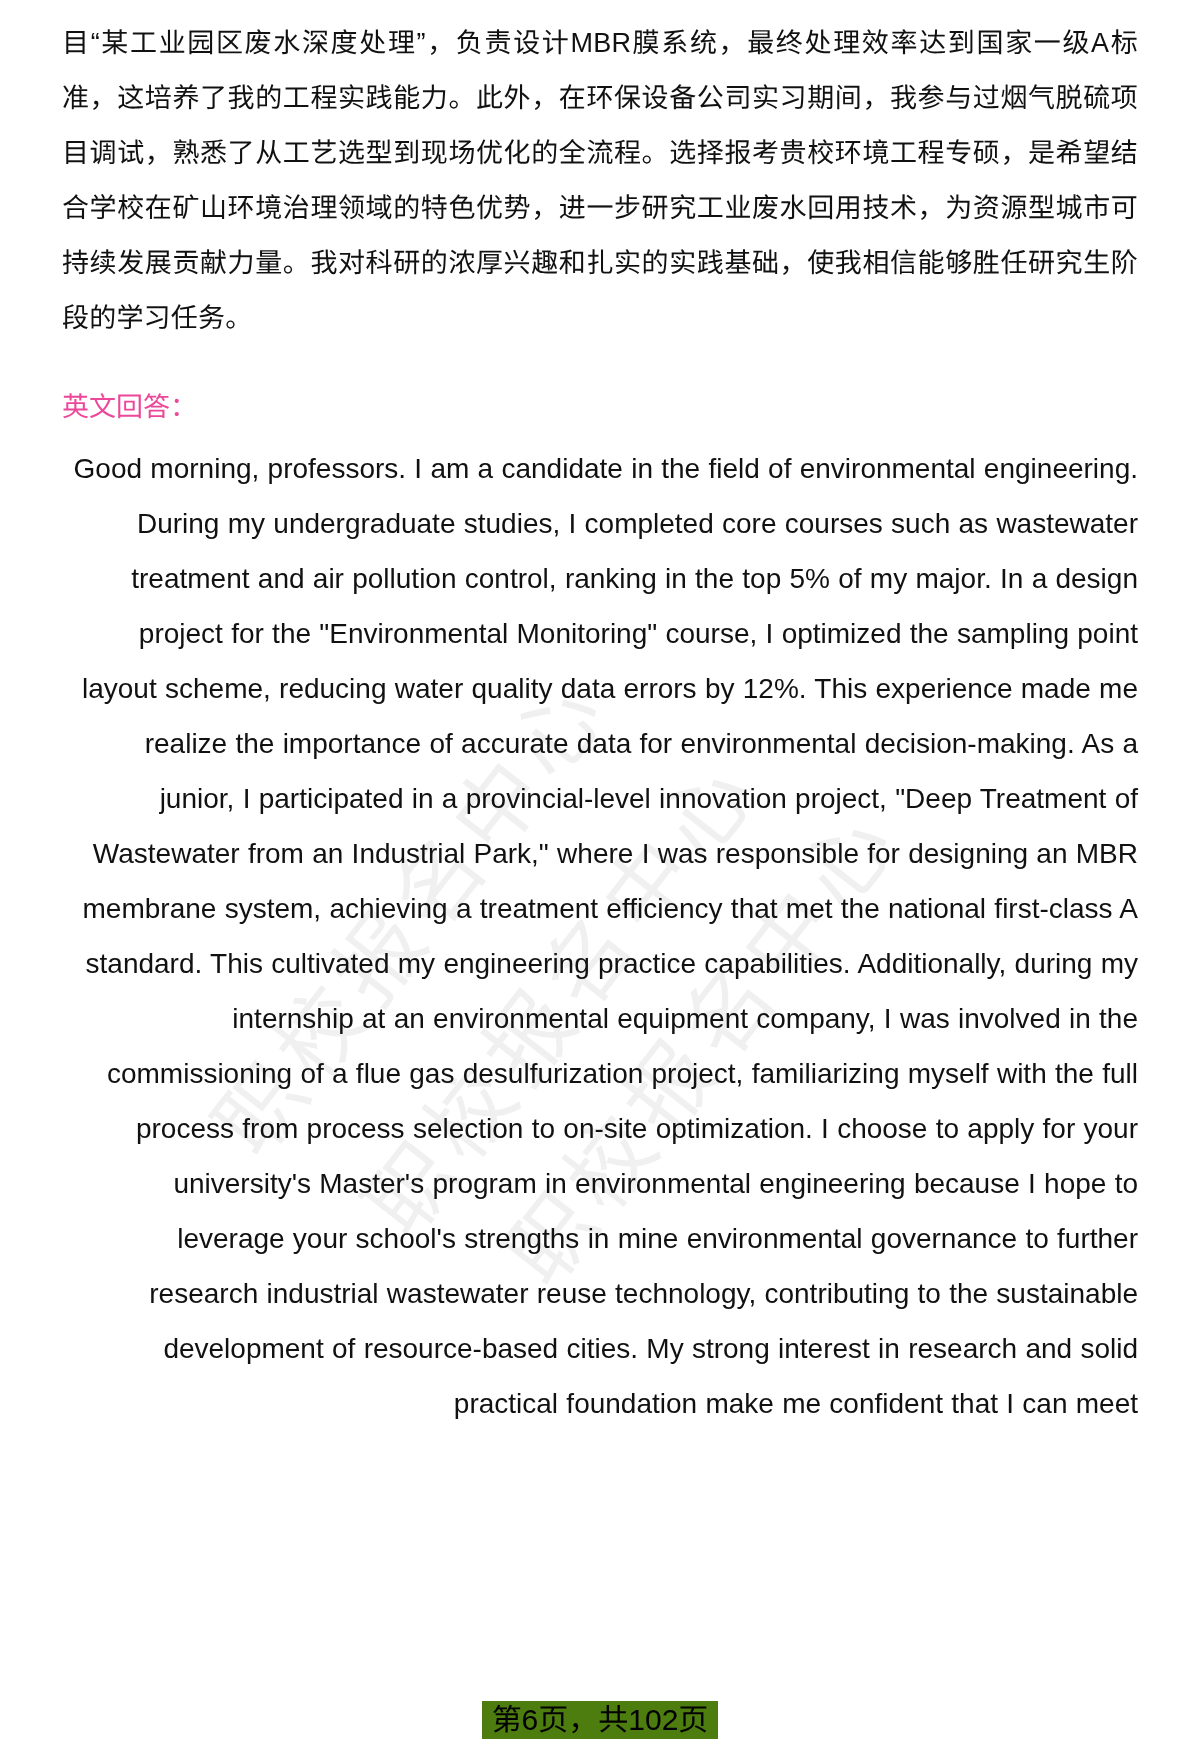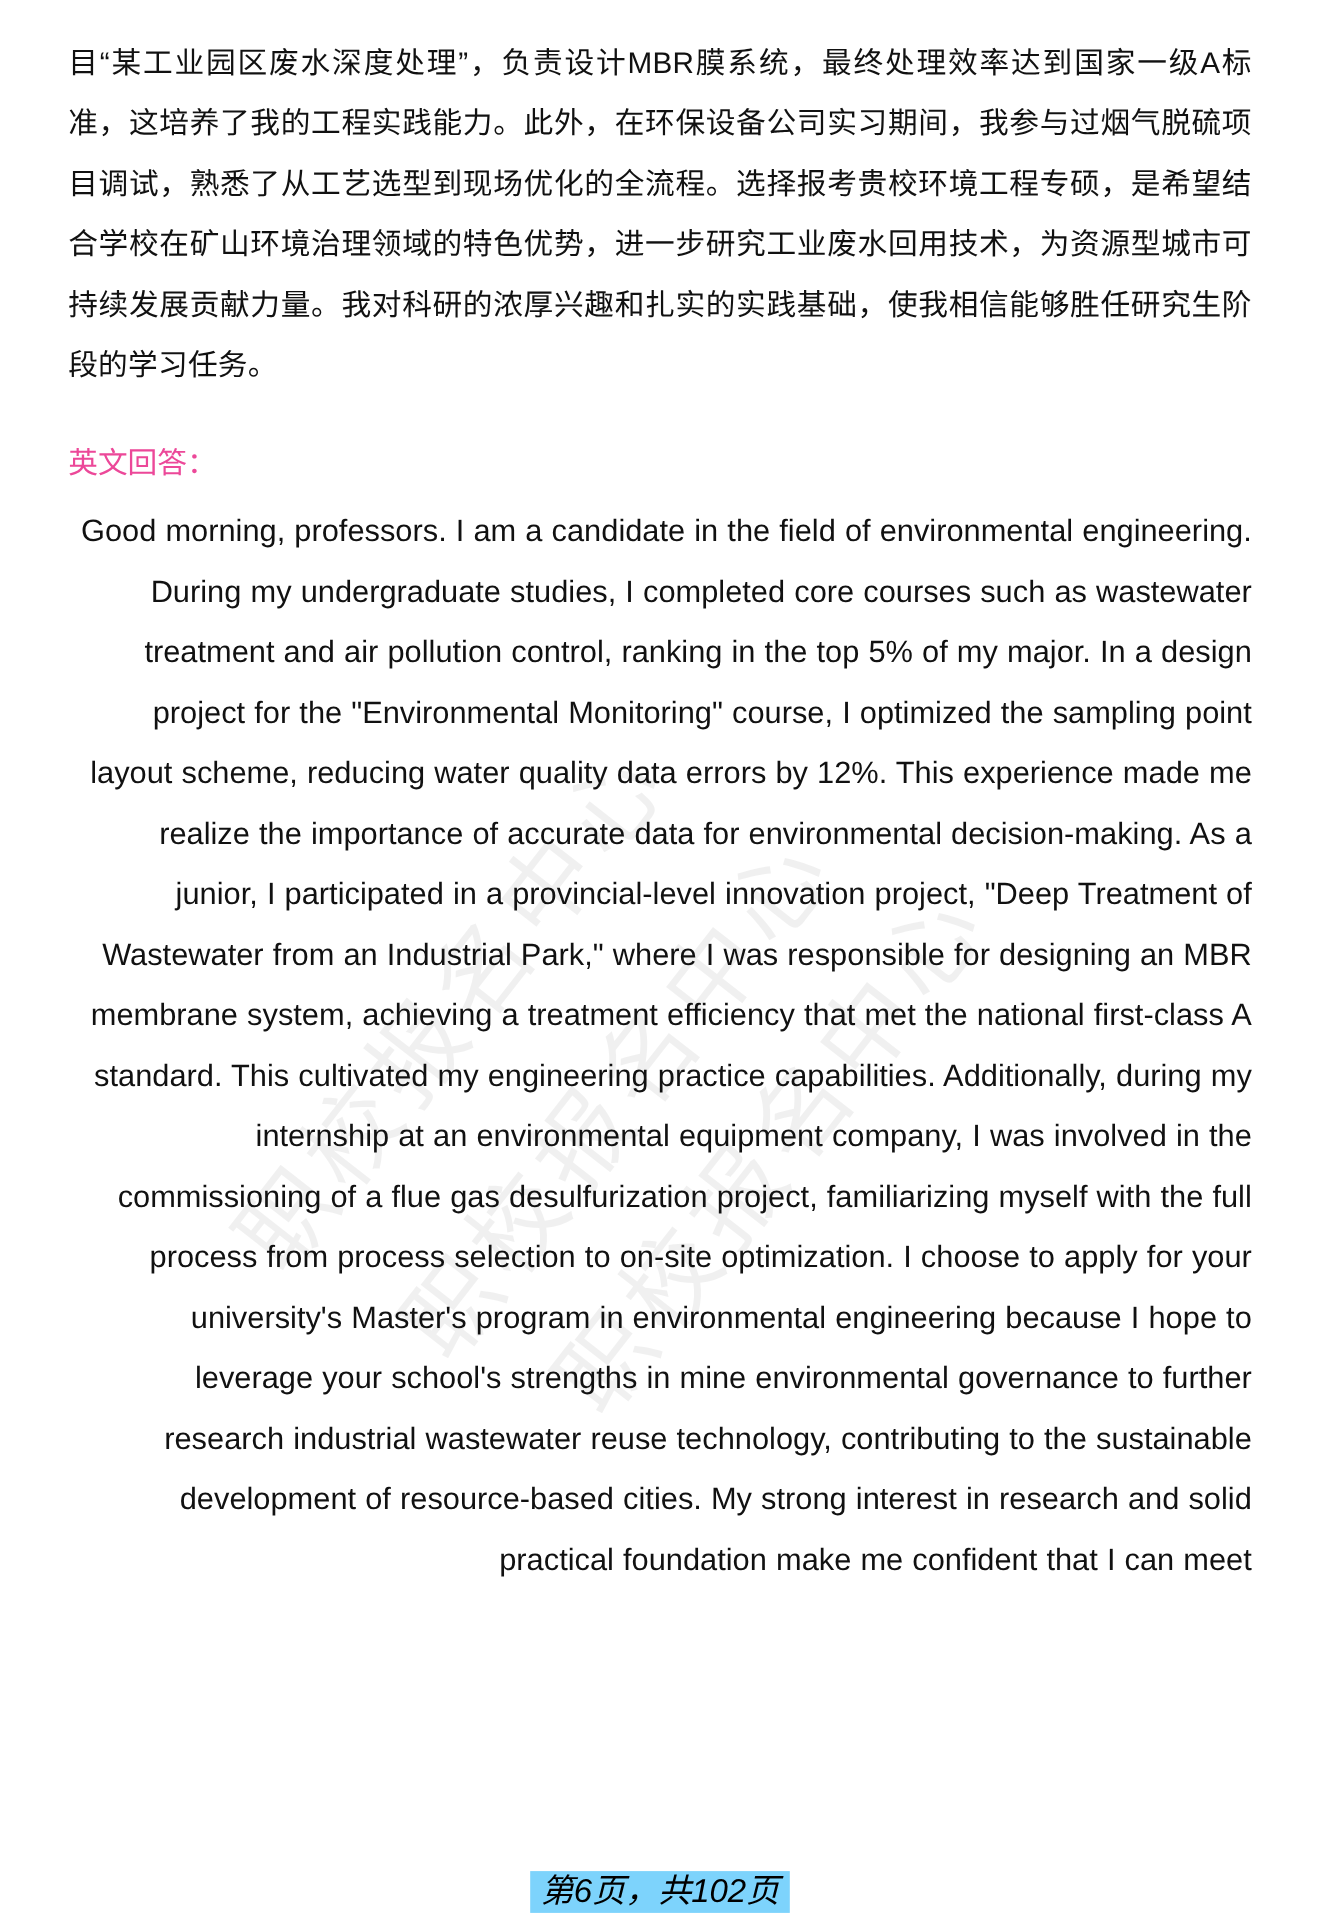--- a/index.html
+++ b/index.html
@@ -36,21 +36,21 @@
     transform-origin: 0 0;
   }
   .wm-a { left: 180px; top: 1100px; transform: rotate(-52deg); }
   .wm-b { left: 330px; top: 1180px; transform: rotate(-52deg); }
   .wm-c { left: 470px; top: 1230px; transform: rotate(-52deg); }
 
   
   .content {
     position: relative;
     z-index: 2;
-    padding: 30px 62px 0 62px;
+    padding: 16px 62px 0 62px;
     box-sizing: border-box;
   }
 
   .para-cn {
     font-family: "Liberation Sans", "DejaVu Sans", sans-serif;
     font-size: 27px;
     line-height: 55px;
     color: #111111;
     margin: 0;
     text-align: justify;
@@ -82,25 +82,24 @@
     left: 0;
     right: 0;
     bottom: 16px;
     text-align: center;
     z-index: 3;
   }
   .footer-text {
     font-family: "Liberation Sans", "DejaVu Sans", sans-serif;
     font-size: 30px;
     color: #000000;
-    background: #7dd3fc;
+    background: #4d7c0f;
     display: inline-block;
     padding: 0 10px;
     line-height: 38px;
-    font-style: italic;
   }
 </style>
 </head>
 <body>
 
 <div class="page">
 
   <div class="watermark-layer">
     <div class="watermark-text wm-a">职校报名中心</div>
     <div class="watermark-text wm-b">职校报名中心</div>

